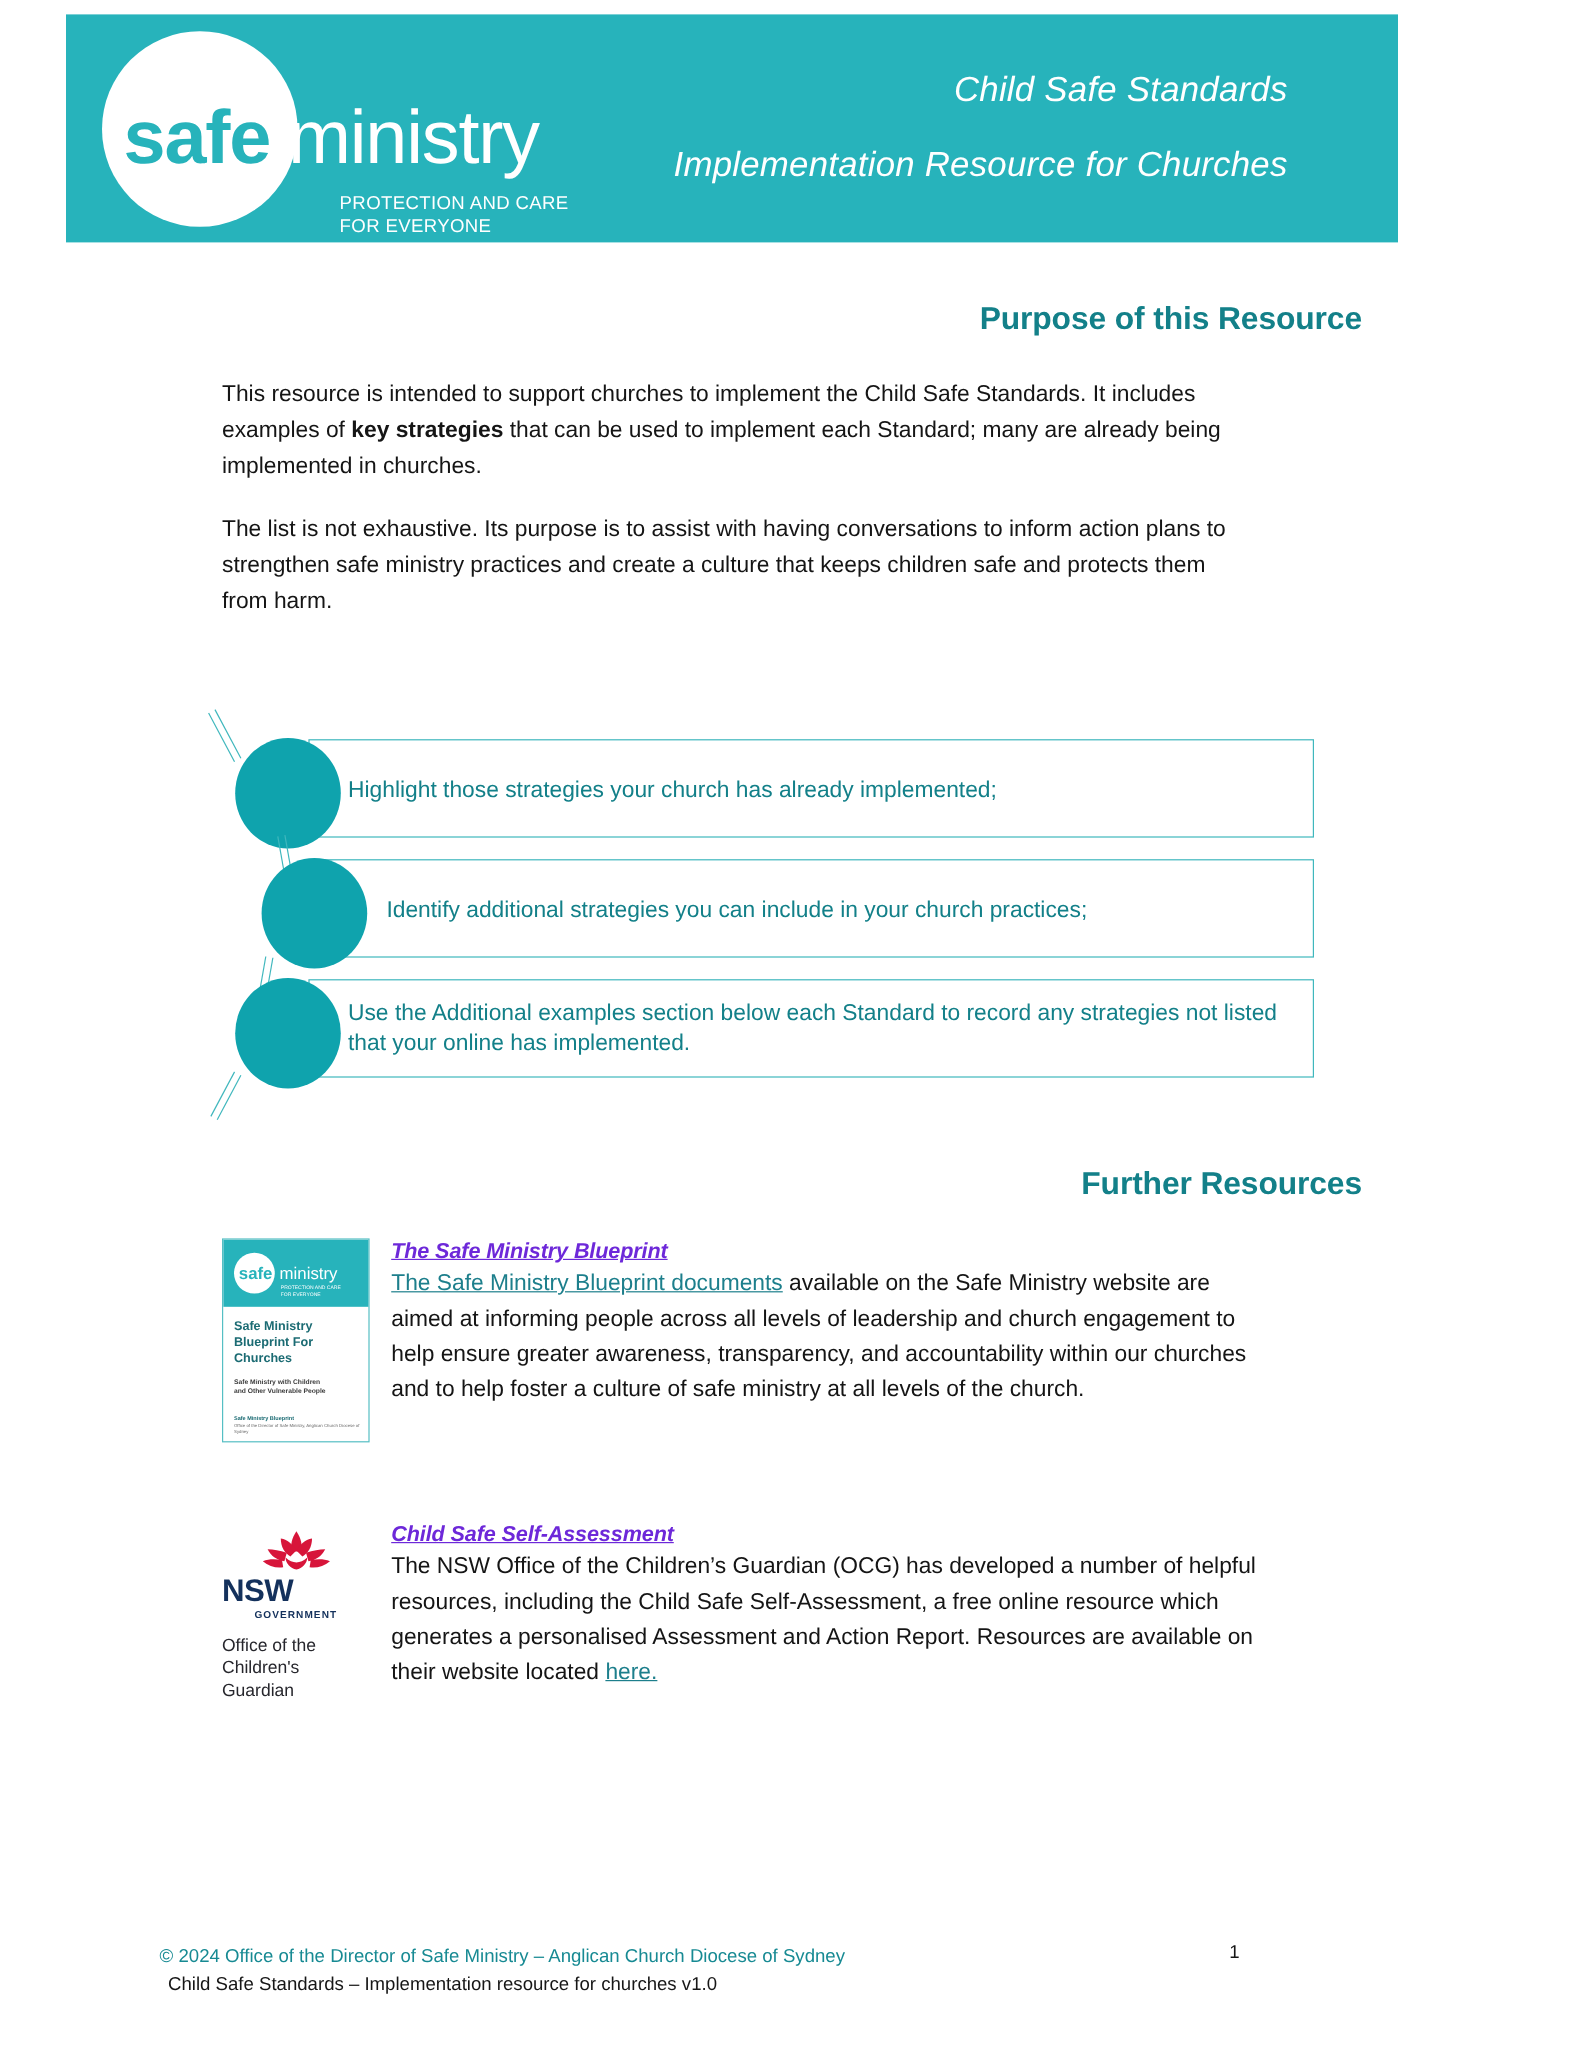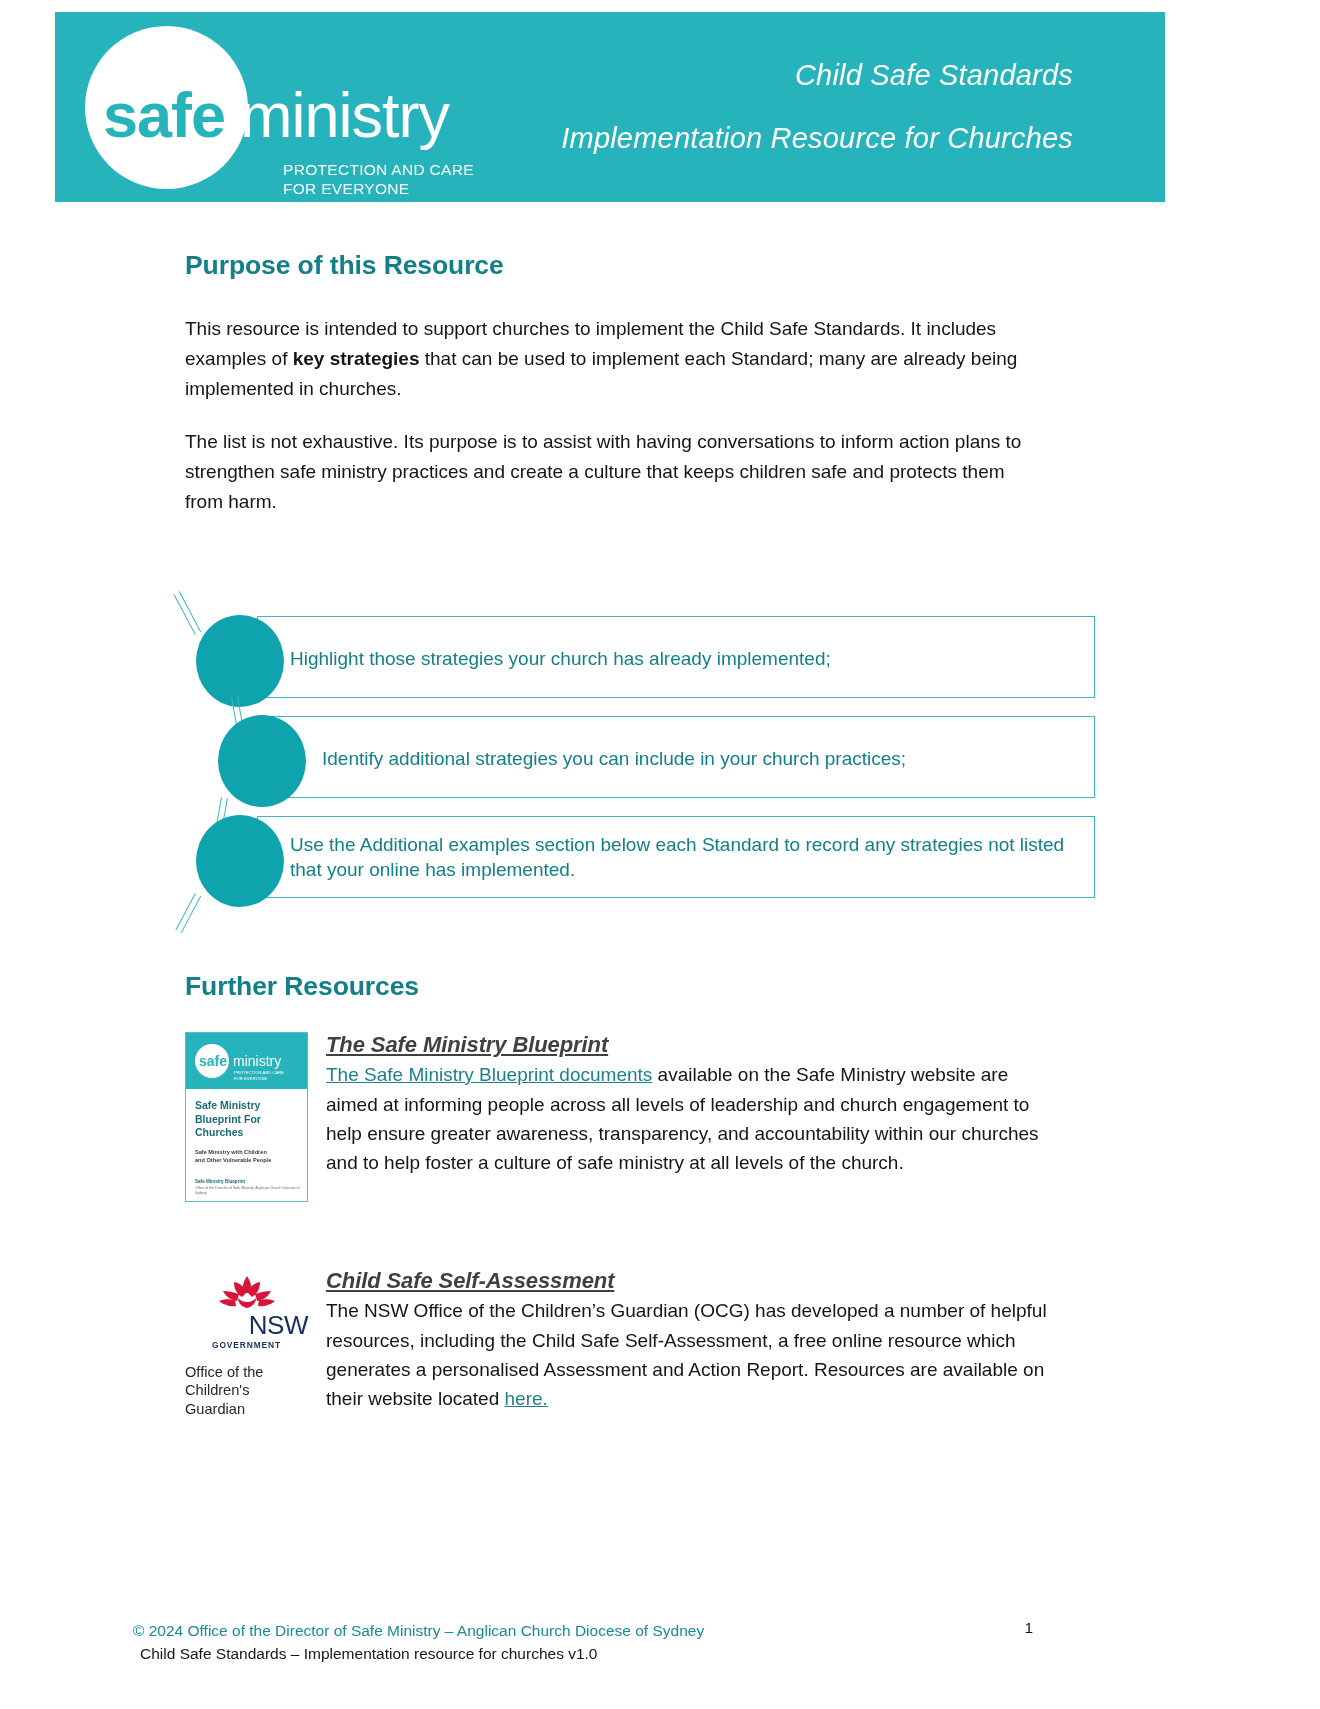--- a/index.html
+++ b/index.html
@@ -77,20 +77,21 @@
   .content {
     position:absolute;
     left:185px; top:250px;
     width:950px;
   }
   h2.section-heading {
     color:#138089;
     font-size:26.5px;
     font-weight:bold;
     letter-spacing:-0.1px;
+    text-align:right;
   }
   p.body-text {
     font-size:19px;
     line-height:1.58;
     color:#151515;
     max-width:845px;
   }
   p.body-text b { font-weight:bold; }
 
   .gap-a { height:33px; }
@@ -128,22 +129,22 @@
     width:7px;
   }
 
   
   .resource-block {
     display:flex;
     align-items:flex-start;
     gap:18px;
   }
   .res-title {
-    color:#404040;
-    font-size:22px;
+    color:#6d28d9;
+    font-size:18px;
     font-weight:bold;
     font-style:italic;
     text-decoration:underline;
     letter-spacing:-0.1px;
   }
   .res-body {
     font-size:19px;
     line-height:1.55;
     color:#151515;
     margin-top:2px;
@@ -230,23 +231,23 @@
   }
 
   
   .nsw-logo {
     width:123px;
     flex:none;
     padding-top:6px;
   }
   .waratah { display:block; margin:0 auto; }
   .nsw-word {
-    text-align:right;
+    text-align:left;
     font-size:26px;
-    font-weight:normal;
+    font-weight:bold;
     color:#14315c;
     letter-spacing:-0.5px;
     line-height:1;
     margin-top:2px;
   }
   .nsw-gov {
     text-align:center;
     font-size:8.4px;
     font-weight:bold;
     color:#14315c;

